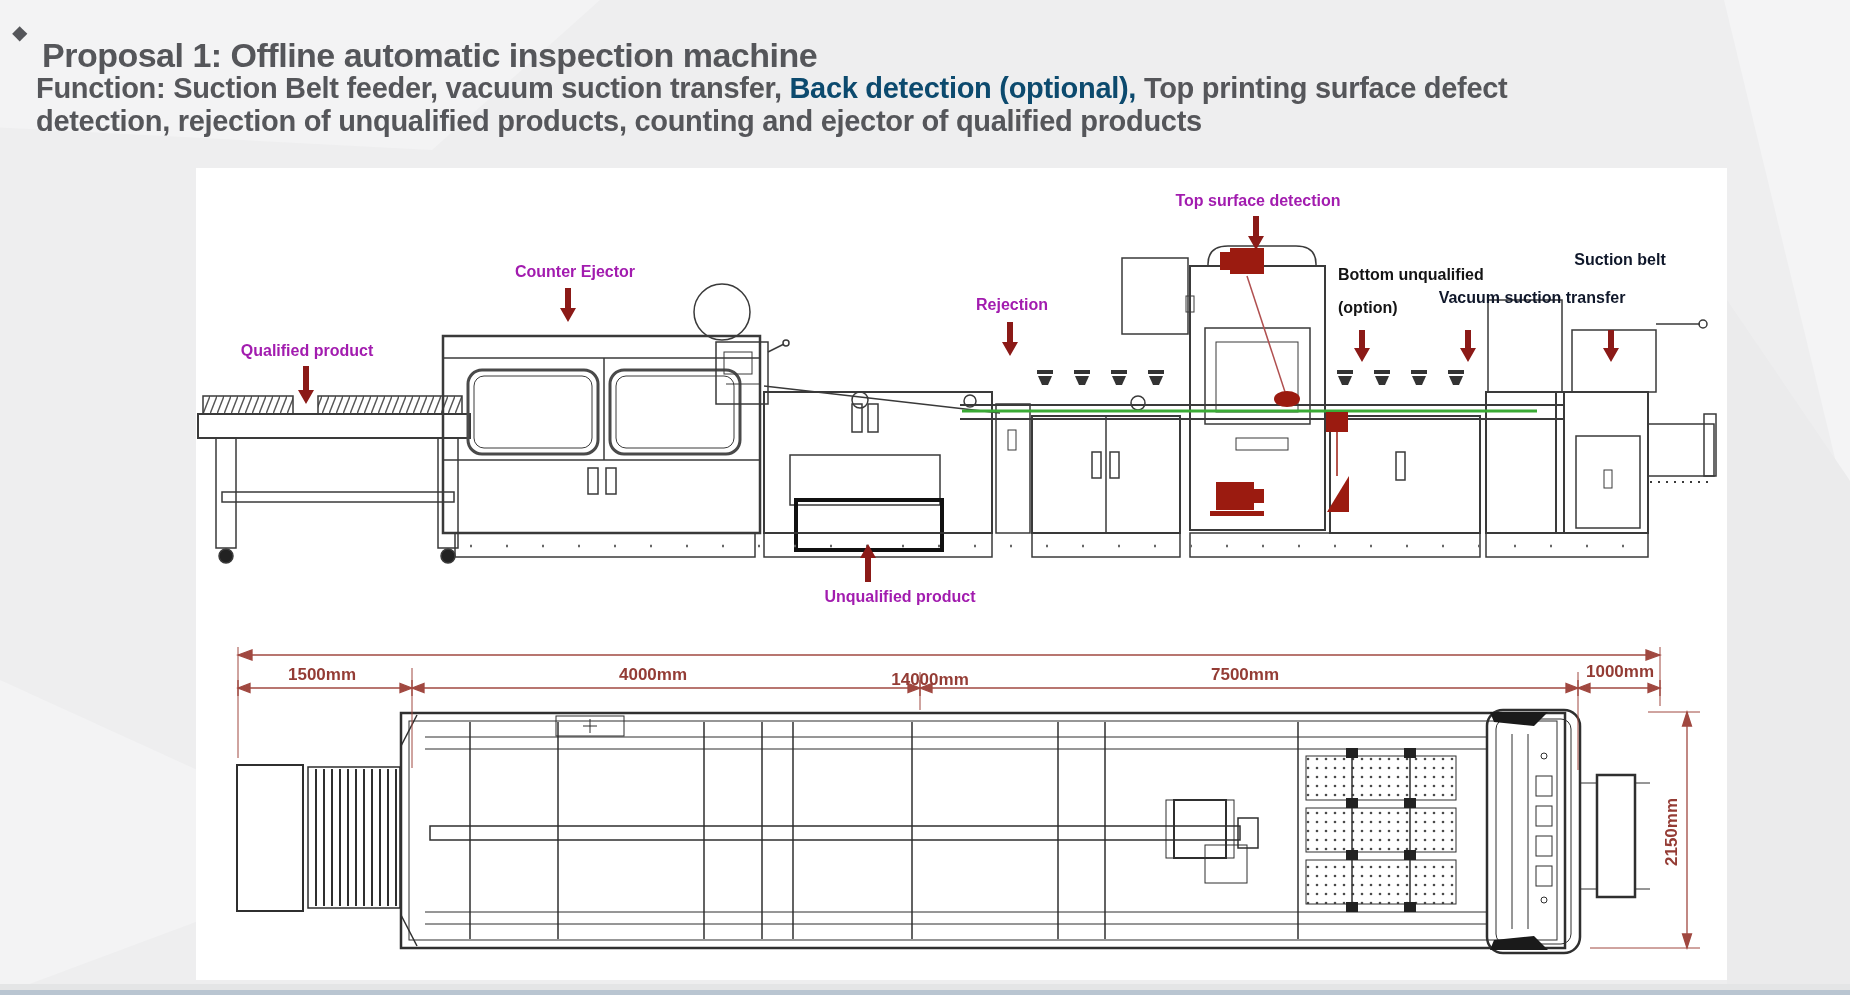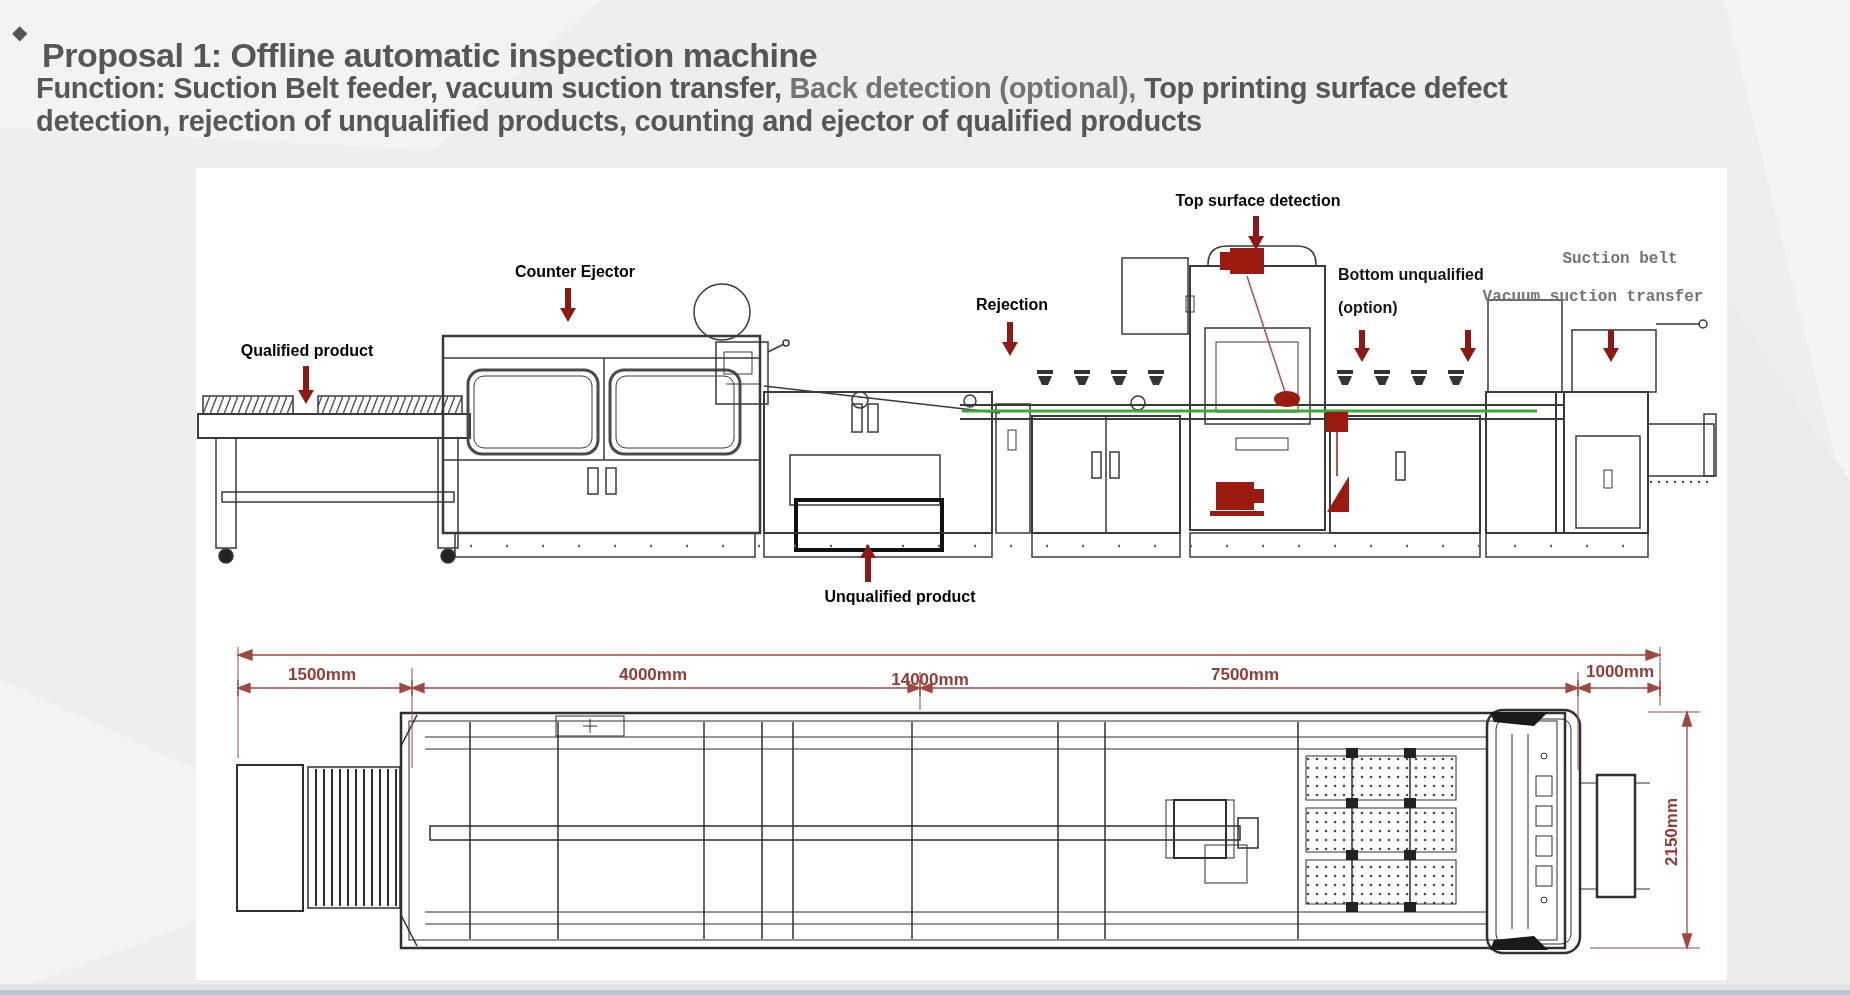--- a/index.html
+++ b/index.html
@@ -19,32 +19,32 @@
     clip-path:polygon(0 0,100% 55%,0 100%);}
   #bottom-strip{position:absolute;left:0;bottom:0;width:100%;height:5px;background:#b9c5d1;}
   #bottom-strip2{position:absolute;left:0;bottom:5px;width:100%;height:6px;background:#e4e5e6;}
 
   
   #title-row{position:absolute;left:12px;top:10px;width:1800px;color:#55565a;}
   #title-bullet{position:absolute;left:0;top:10px;font-size:20px;color:#55565a;}
   #page-title{position:absolute;left:30px;top:0;font-size:34px;font-weight:bold;letter-spacing:-0.5px;white-space:nowrap;margin-top:26px;}
   #function-text{position:absolute;left:36px;top:72px;width:1512px;
     font-size:29px;line-height:33px;font-weight:bold;color:#55565a;letter-spacing:-0.3px;}
-  .fn-red{color:#737373;}
+  .fn-red{color:#0c4a6e;}
 
   
   #diagram-panel{position:absolute;left:196px;top:168px;width:1531px;height:812px;background:#ffffff;}
 
   
   #drawing{position:absolute;left:0;top:0;width:1850px;height:995px;}
 
   
   .lbl{position:absolute;font-weight:bold;font-size:16px;line-height:1.1;
-    color:#000000;white-space:nowrap;transform:translateX(-50%);}
-  .lbl.crimson{color:#737373;font-family:Liberation Mono, monospace;}
+    color:#a21caf;white-space:nowrap;transform:translateX(-50%);}
+  .lbl.crimson{color:#0f172a;}
   .lbl.black{color:#141414;transform:none;}
   .dim{position:absolute;font-weight:bold;font-size:17px;color:#943c35;
     white-space:nowrap;transform:translateX(-50%);}
   #dim-2150{transform:translate(-50%,-50%) rotate(-90deg);transform-origin:center;}
 </style>
 </head>
 <body>
 
 <div id="slide">
   <div id="poly-a" class="bg-poly"></div>
@@ -335,21 +335,21 @@
       </g>
     </g>
   </svg>
 
   <div class="lbl" style="left:307px;top:342px;">Qualified product</div>
   <div class="lbl" style="left:575px;top:263px;">Counter Ejector</div>
   <div class="lbl" style="left:1012px;top:296px;">Rejection</div>
   <div class="lbl" style="left:1258px;top:192px;">Top surface detection</div>
   <div class="lbl black" style="left:1338px;top:266px;">Bottom unqualified</div>
   <div class="lbl black" style="left:1338px;top:299px;text-align:center;">(option)</div>
-  <div class="lbl crimson" style="left:1593px;top:289px;">Vacuum suction transfer</div>
+  <div class="lbl crimson" style="left:1532px;top:289px;">Vacuum suction transfer</div>
   <div class="lbl crimson" style="left:1620px;top:251px;">Suction belt</div>
   <div class="lbl" style="left:900px;top:588px;">Unqualified product</div>
 
   <div class="dim" style="left:930px;top:631px;margin-top:39px;">14000mm</div>
   <div class="dim" style="left:322px;top:665px;">1500mm</div>
   <div class="dim" style="left:653px;top:665px;">4000mm</div>
   <div class="dim" style="left:1245px;top:665px;">7500mm</div>
   <div class="dim" style="left:1620px;top:662px;">1000mm</div>
   <div class="dim" id="dim-2150" style="left:1672px;top:832px;">2150mm</div>
 </div>

